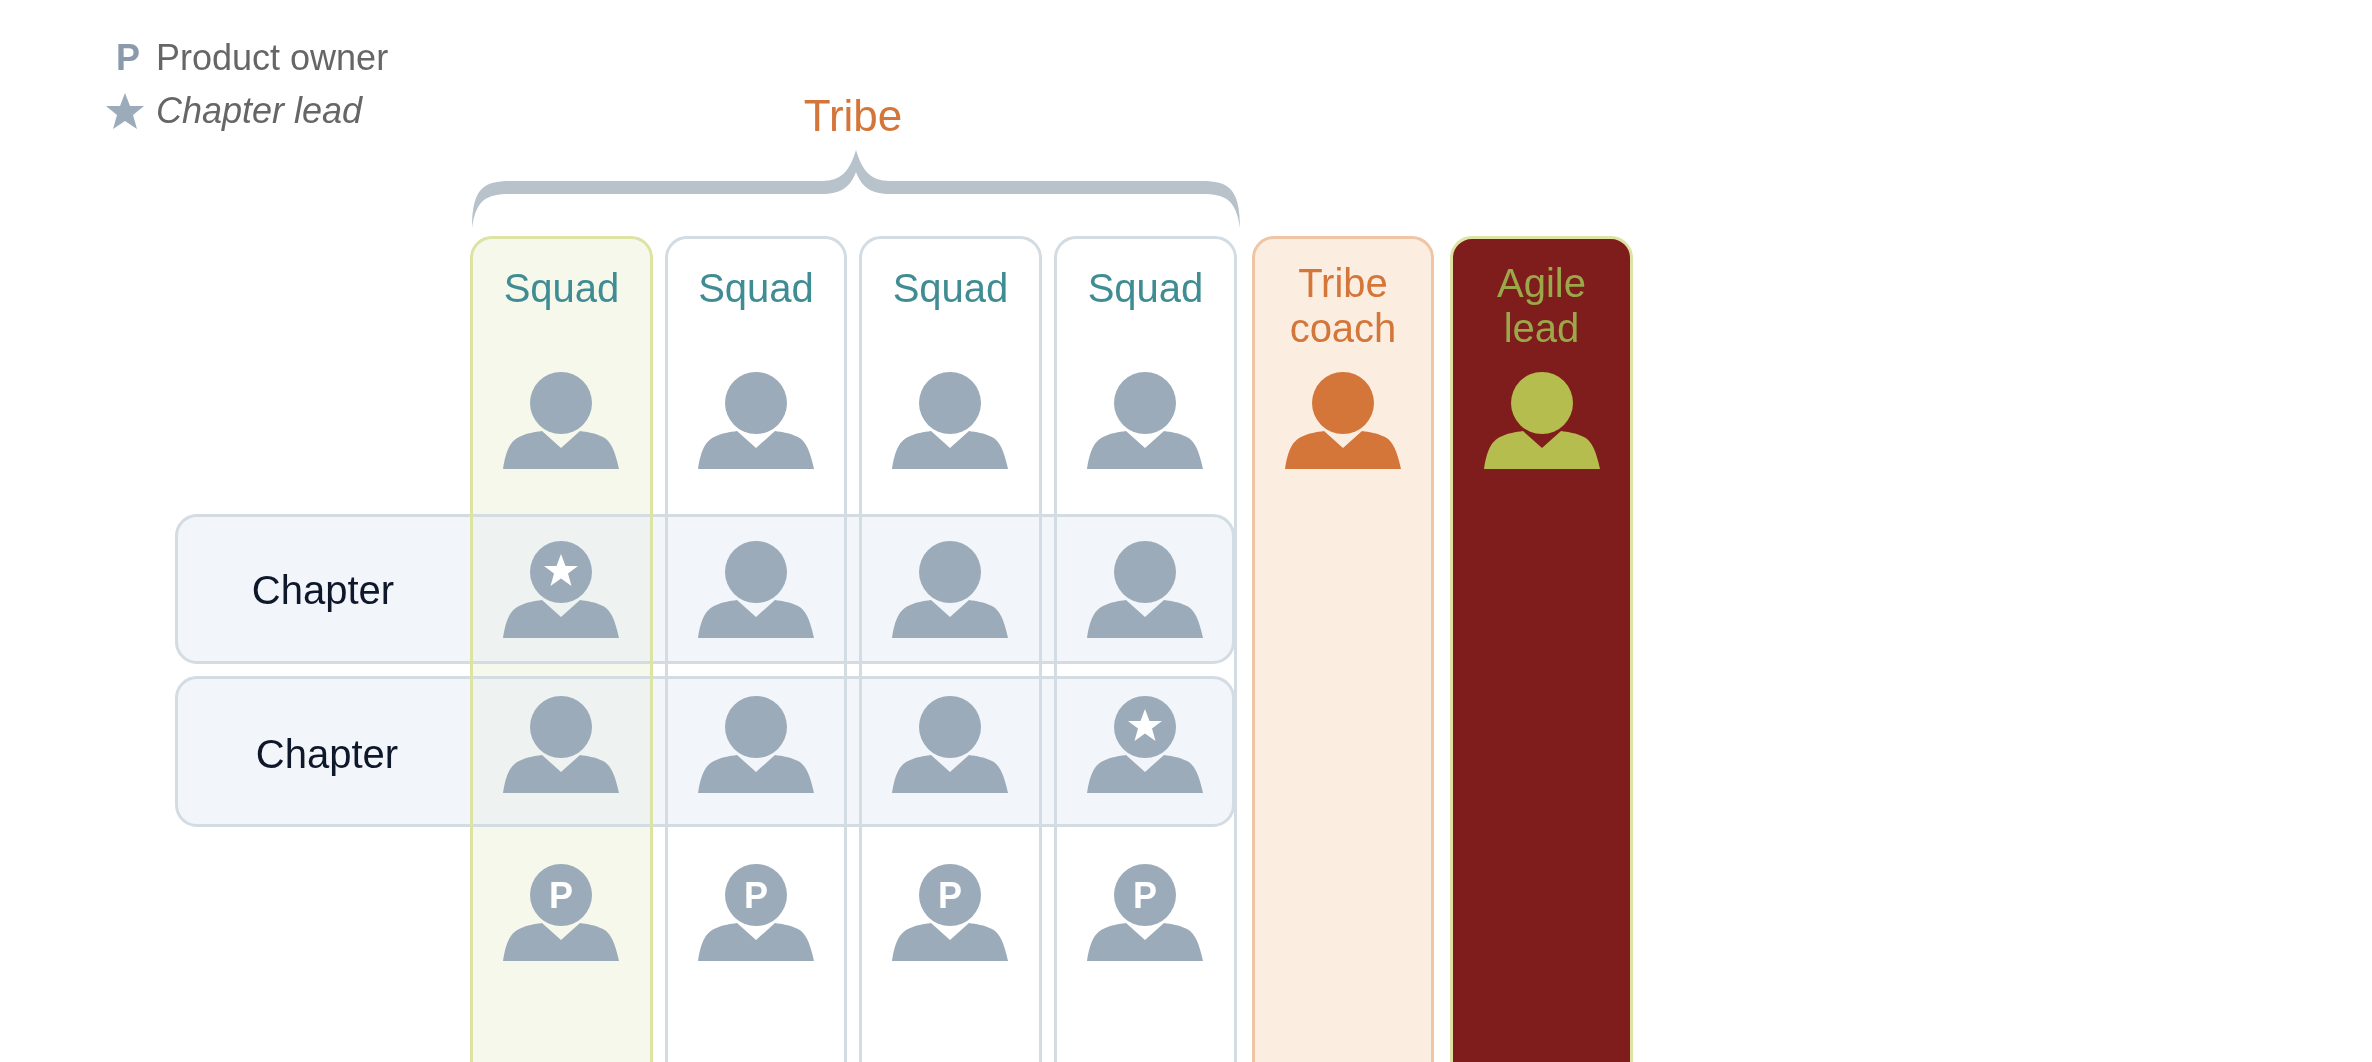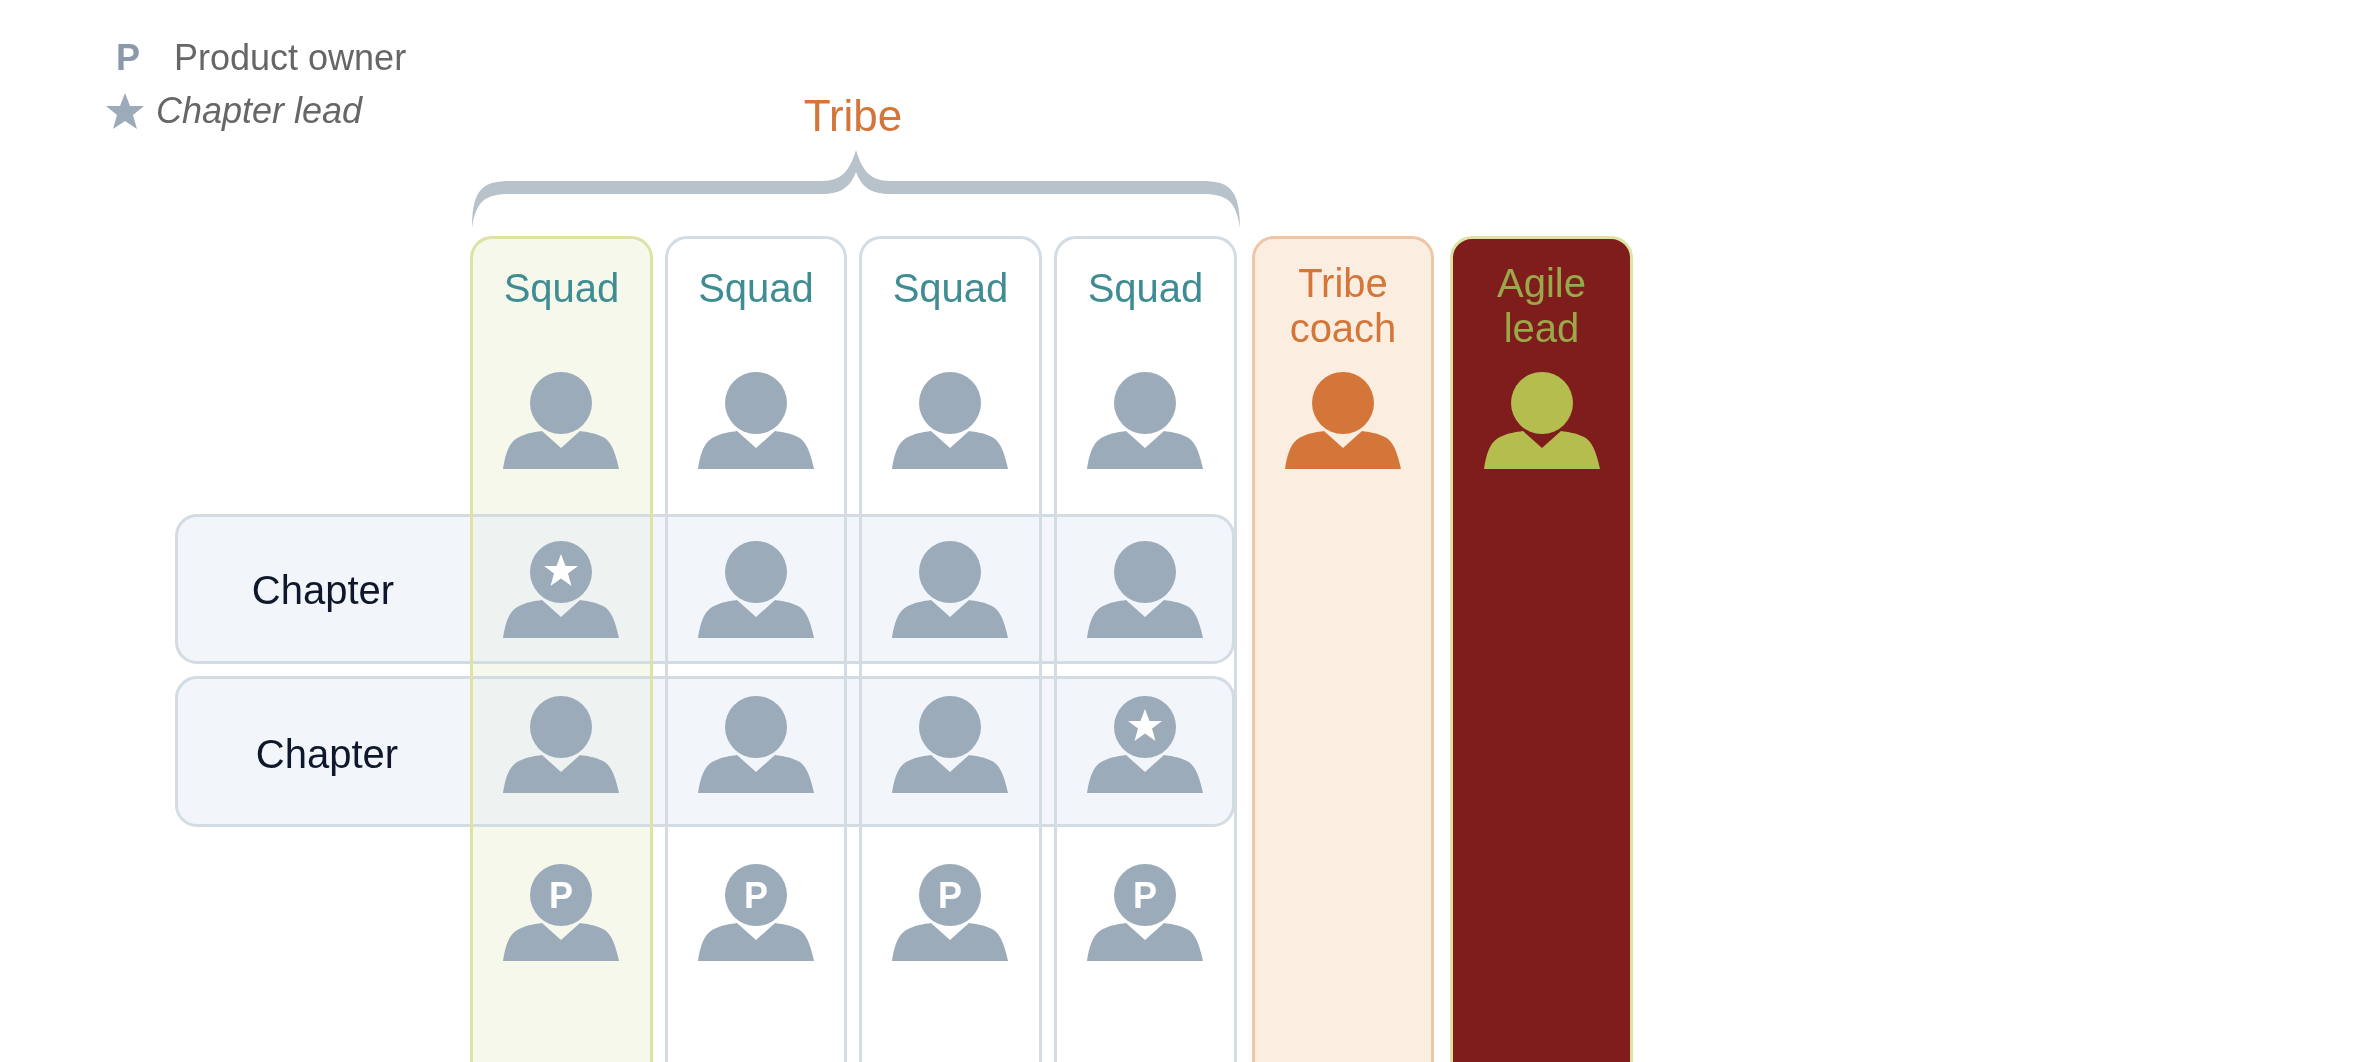--- a/index.html
+++ b/index.html
@@ -4,21 +4,21 @@
 <style>
   html, body { margin:0; padding:0; background:#ffffff; }
   body { width:2372px; height:1062px; position:relative; overflow:hidden;
          font-family:"Liberation Sans", "DejaVu Sans", sans-serif; }
   .abs { position:absolute; }
 
   
   .legend-row { position:absolute; display:flex; align-items:center; }
   .legend-icon { width:36px; display:flex; justify-content:center; align-items:center; }
   .legend-p { font-weight:bold; font-size:36px; color:#8a9aab; line-height:1; }
-  .legend-text { font-size:36px; color:#666666; margin-left:28px; line-height:1; }
+  .legend-text { font-size:36px; color:#666666; margin-left:10px; line-height:1; }
 
   
   .tribe-label { position:absolute; left:753px; top:94px; width:200px; text-align:center;
                  font-size:44px; color:#d4763a; line-height:1; }
 
   
   .col { position:absolute; top:236px; height:911px; box-sizing:border-box;
          border:3px solid #d2dce2; border-radius:22px; background:#ffffff; }
   .col.first { border-color:#dde3a3; background:#f6f8ec; }
   .col.tribelead { border-color:#efc5a6; background:#fbede0; }

